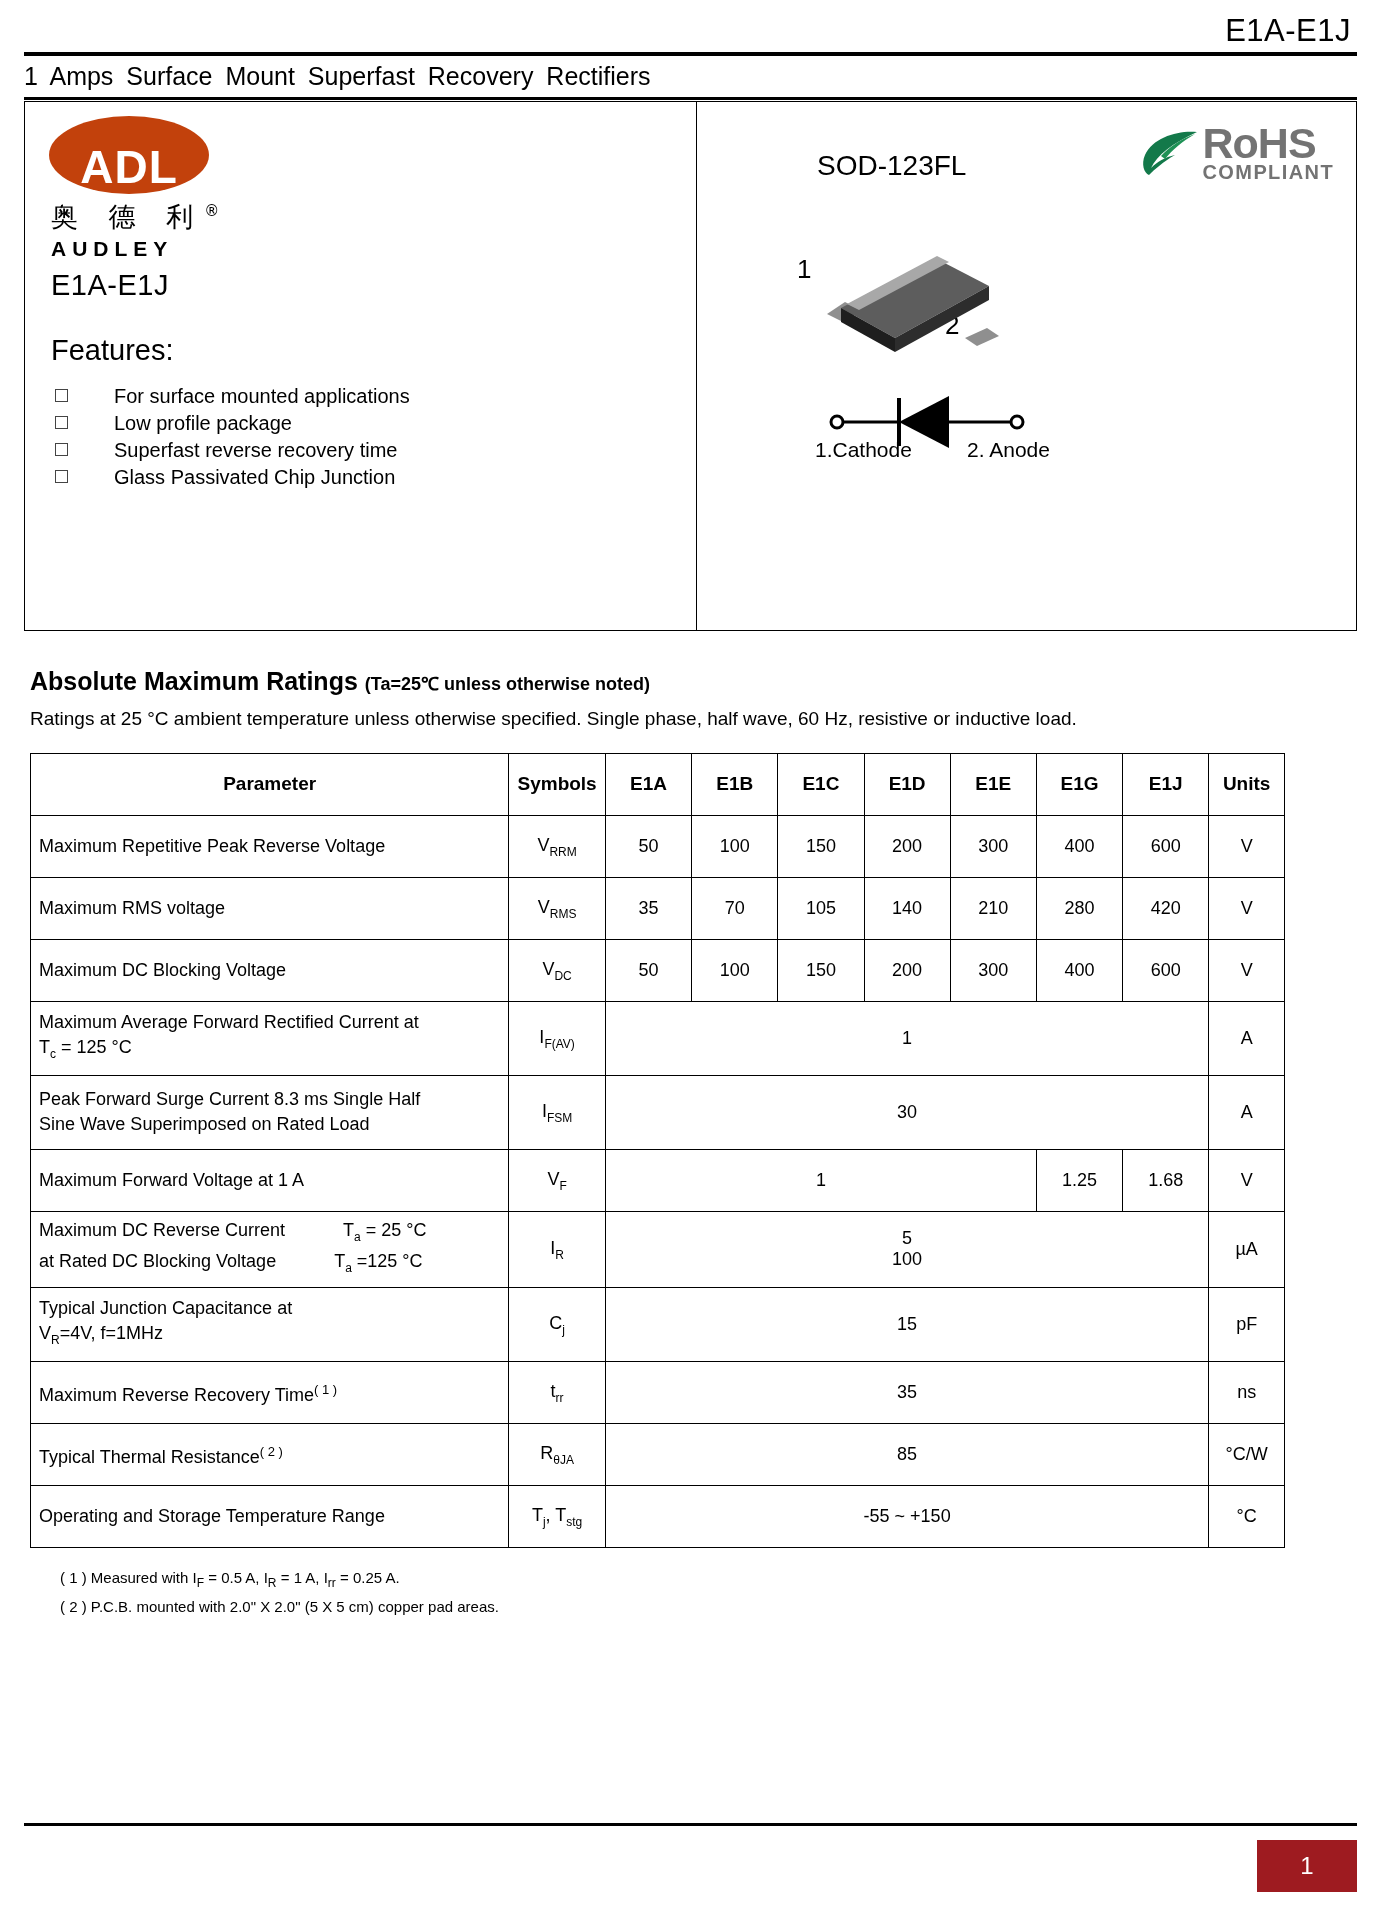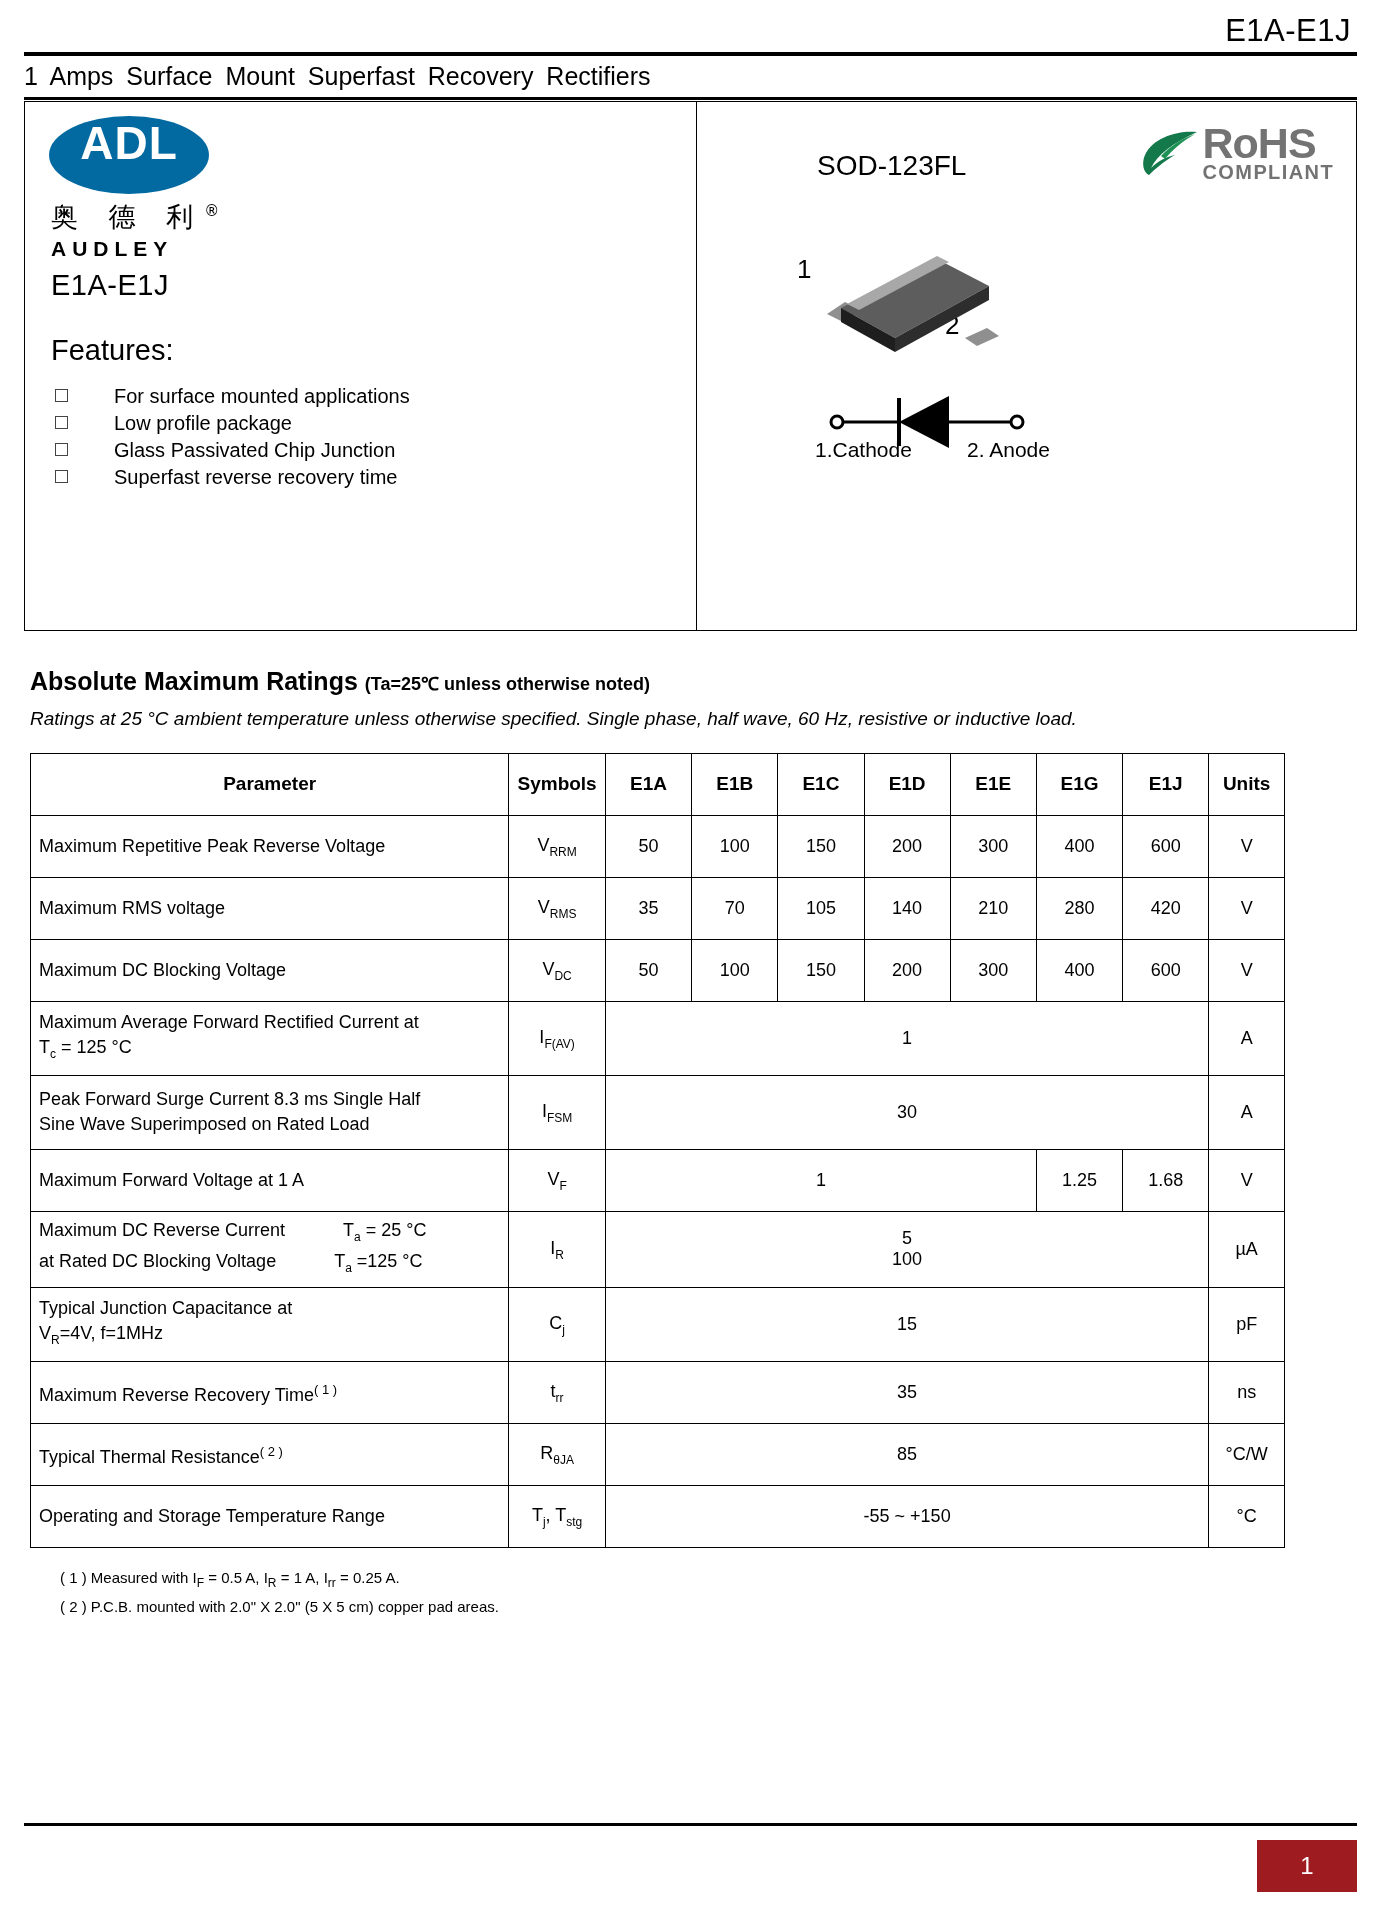--- a/index.html
+++ b/index.html
@@ -63,23 +63,23 @@
   }
   .box-right {
     flex: 1;
     position: relative;
   }
 
   
   .logo-ellipse {
     width: 160px; height: 78px;
     border-radius: 50%;
-    background: #0369a1;
+    background: #c2410c;
     display: flex;
-    align-items: flex-start;
+    align-items: flex-end;
     justify-content: center;
     margin-left: 6px;
   }
   .logo-ellipse span {
     color: #ffffff;
     font-weight: bold;
     font-size: 46px;
     letter-spacing: 1px;
     font-family: "Liberation Sans", sans-serif;
   }
@@ -197,21 +197,20 @@
     font-weight: bold;
   }
   .ratings-head .note {
     font-size: 18px;
     font-weight: bold;
   }
   .ratings-desc {
     margin: 10px 0 0 6px;
     font-size: 19px;
     line-height: 25px;
-    font-style: italic;
   }
 
   
   table.ratings {
     width: 1255px;
     margin: 22px 0 0 6px;
     border-collapse: collapse;
     table-layout: fixed;
   }
   table.ratings th,
@@ -303,25 +302,25 @@
         <li>
             <span class="chk"></span>
             <span>For surface mounted applications</span>
           </li>
         <li>
             <span class="chk"></span>
             <span>Low profile package</span>
           </li>
         <li>
             <span class="chk"></span>
-            <span>Glass Passivated Chip Junction</span>
+            <span>Superfast reverse recovery time</span>
           </li>
         <li>
             <span class="chk"></span>
-            <span>Superfast reverse recovery time</span>
+            <span>Glass Passivated Chip Junction</span>
           </li>
       </ul>
     </div>
 
     <div class="box-right">
       <div class="sod-label">SOD-123FL</div>
 
       <div class="rohs">
         <svg width="62" height="48" viewBox="0 0 62 48">
           <path d="M58 3 C40 1 14 8 6 26 C2 35 5 44 10 46 C16 40 24 33 36 26 C26 28 18 33 12 39 C18 26 34 14 58 3 Z" fill="#13794A"></path>

